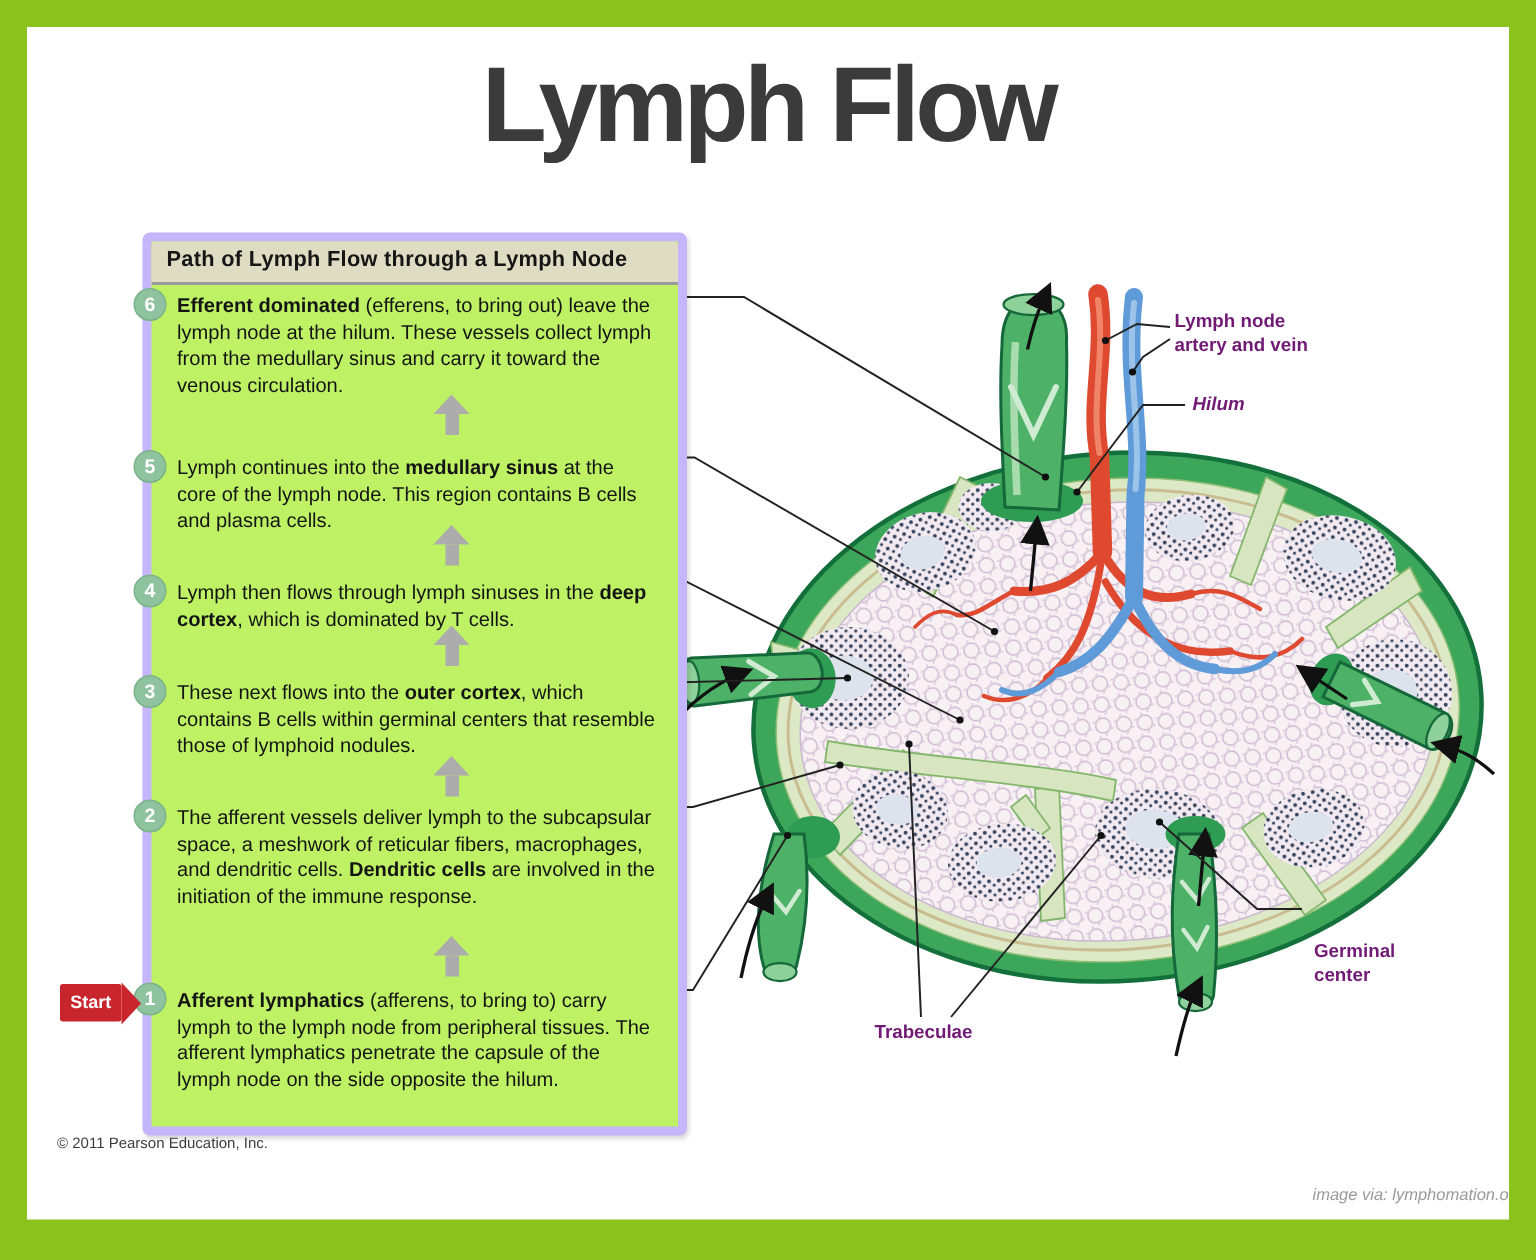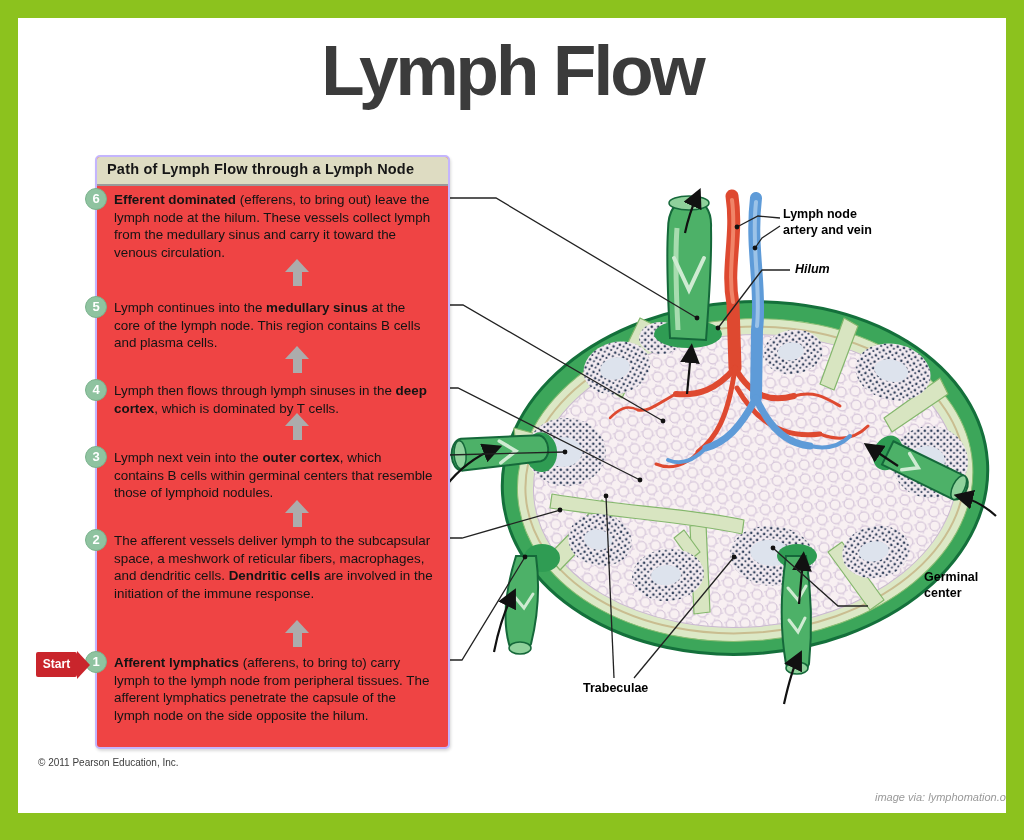--- a/index.html
+++ b/index.html
@@ -3,46 +3,46 @@
 <meta charset="utf-8">
 <style>
   html,body{margin:0;padding:0;}
   body{width:1024px;height:840px;position:relative;overflow:hidden;
        font-family:"Liberation Sans",sans-serif;background:#ffffff;}
   .frame{position:absolute;inset:0;border:18px solid #8CC21E;border-bottom-width:27px;
          box-sizing:border-box;z-index:50;pointer-events:none;}
   .title{position:absolute;top:30px;left:0;width:100%;text-align:center;
          font-size:71px;font-weight:bold;letter-spacing:-3px;color:#3b3b3b;z-index:2;}
   
-  .panel{position:absolute;left:95px;top:155px;width:351px;height:590px;background:#ef4444;
-         border:2px solid #c4b5fd;border-radius:5px;box-shadow:1px 2px 3px rgba(0,0,0,.15);z-index:3;}
+  .panel{position:absolute;left:95px;top:155px;width:351px;height:590px;background:#bef264;
+         border:6px solid #c4b5fd;border-radius:5px;box-shadow:1px 2px 3px rgba(0,0,0,.15);z-index:3;}
   .panel-header{height:23px;background:#DEDCC2;border-bottom:2px solid #9a9a9a;
          border-radius:3px 3px 0 0;font-weight:bold;font-size:14.5px;padding:4px 0 0 10px;
          color:#161616;letter-spacing:.2px;}
   .step{position:absolute;left:17px;width:320px;font-size:13.4px;line-height:1.32;color:#141414;}
   .badge{position:absolute;left:-29px;top:-3px;width:22px;height:22px;border-radius:50%;
          background:#8FC3A0;border:1px solid #7AB28C;box-sizing:border-box;color:#fff;
          font-weight:bold;font-size:13px;text-align:center;line-height:20px;}
   .seg-b{font-weight:bold;}
   .seg-i{text-align:center;}
   .uparrow{position:absolute;left:188px;width:24px;}
   .uparrow .head{width:0;height:0;border-left:12px solid transparent;
          border-right:12px solid transparent;border-bottom:13px solid #ACACAC;}
   .uparrow .stem{width:9px;height:14px;background:#ACACAC;margin:0 auto;}
   .start-arrow{position:absolute;left:-61px;top:495px;width:54px;height:26px;padding-left:17px;}
   .start-arrow .body{position:absolute;left:0;top:0;width:41px;height:25px;background:#C9252C;
          border-radius:2px;color:#fff;font-weight:bold;font-size:12px;text-align:center;line-height:25px;}
   .start-arrow .tip{position:absolute;left:41px;top:-1px;width:0;height:0;
          border-top:14px solid transparent;border-bottom:14px solid transparent;
          border-left:13px solid #C9252C;}
   
-  .dlabel{position:absolute;font-weight:bold;font-size:12.5px;color:#000000;line-height:1.25;z-index:4;}
+  .dlabel{position:absolute;font-weight:bold;font-size:12.5px;color:#701a75;line-height:1.25;z-index:4;}
   #label-artery-vein{left:783px;top:207px;width:112px;}
   #label-hilum{left:795px;top:262px;font-style:italic;}
-  #label-germinal{left:876px;top:570px;width:72px;margin-left:48px;}
+  #label-germinal{left:876px;top:627px;width:72px;}
   #label-trabeculae{left:583px;top:681px;}
   .copyright{position:absolute;left:38px;top:757px;font-size:10px;color:#3c3c3c;z-index:4;}
   .attribution{position:absolute;left:865px;top:791px;font-size:11px;font-style:italic;color:#999;z-index:4;margin-left:10px;}
   svg.diagram{position:absolute;left:0;top:0;z-index:1;}
 </style>
 </head>
 <body>
 
 <div class="frame"></div>
 
@@ -236,21 +236,21 @@
     </g>
   </g>
 </svg>
 
 <div class="panel">
   <div class="panel-header">Path of Lymph Flow through a Lymph Node</div>
   <div id="steps">
       <div class="step" style="top: 34px;"><span class="badge">6</span><span class="seg-b">Efferent dominated</span><span> (</span><span class="seg-i">efferens</span><span>, to bring out) leave the lymph node at the hilum. These vessels collect lymph from the medullary sinus and carry it toward the venous circulation.</span></div>
       <div class="step" style="top: 142px;"><span class="badge">5</span><span>Lymph continues into the </span><span class="seg-b">medullary sinus</span><span> at the core of the lymph node. This region contains B cells and plasma cells.</span></div>
       <div class="step" style="top: 225px;"><span class="badge">4</span><span>Lymph then flows through lymph sinuses in the </span><span class="seg-b">deep cortex</span><span>, which is dominated by T cells.</span></div>
-      <div class="step" style="top: 292px;"><span class="badge">3</span><span>Lymph next vein into the </span><span class="seg-b">outer cortex</span><span>, which contains B cells within germinal centers that resemble those of lymphoid nodules.</span></div>
+      <div class="step" style="top: 292px;"><span class="badge">3</span><span>These next flows into the </span><span class="seg-b">outer cortex</span><span>, which contains B cells within germinal centers that resemble those of lymphoid nodules.</span></div>
       <div class="step" style="top: 375px;"><span class="badge">2</span><span>The afferent vessels deliver lymph to the subcapsular space, a meshwork of reticular fibers, macrophages, and dendritic cells. </span><span class="seg-b">Dendritic cells</span><span> are involved in the initiation of the immune response.</span></div>
       <div class="step" style="top: 497px;"><span class="badge">1</span><span class="seg-b">Afferent lymphatics</span><span> (</span><span class="seg-i">afferens</span><span>, to bring to) carry lymph to the lymph node from peripheral tissues. The afferent lymphatics penetrate the capsule of the lymph node on the side opposite the hilum.</span></div>
       <div class="uparrow" style="top: 102px;">
         <div class="head"></div>
         <div class="stem"></div>
       </div>
       <div class="uparrow" style="top: 189px;">
         <div class="head"></div>
         <div class="stem"></div>
       </div>

